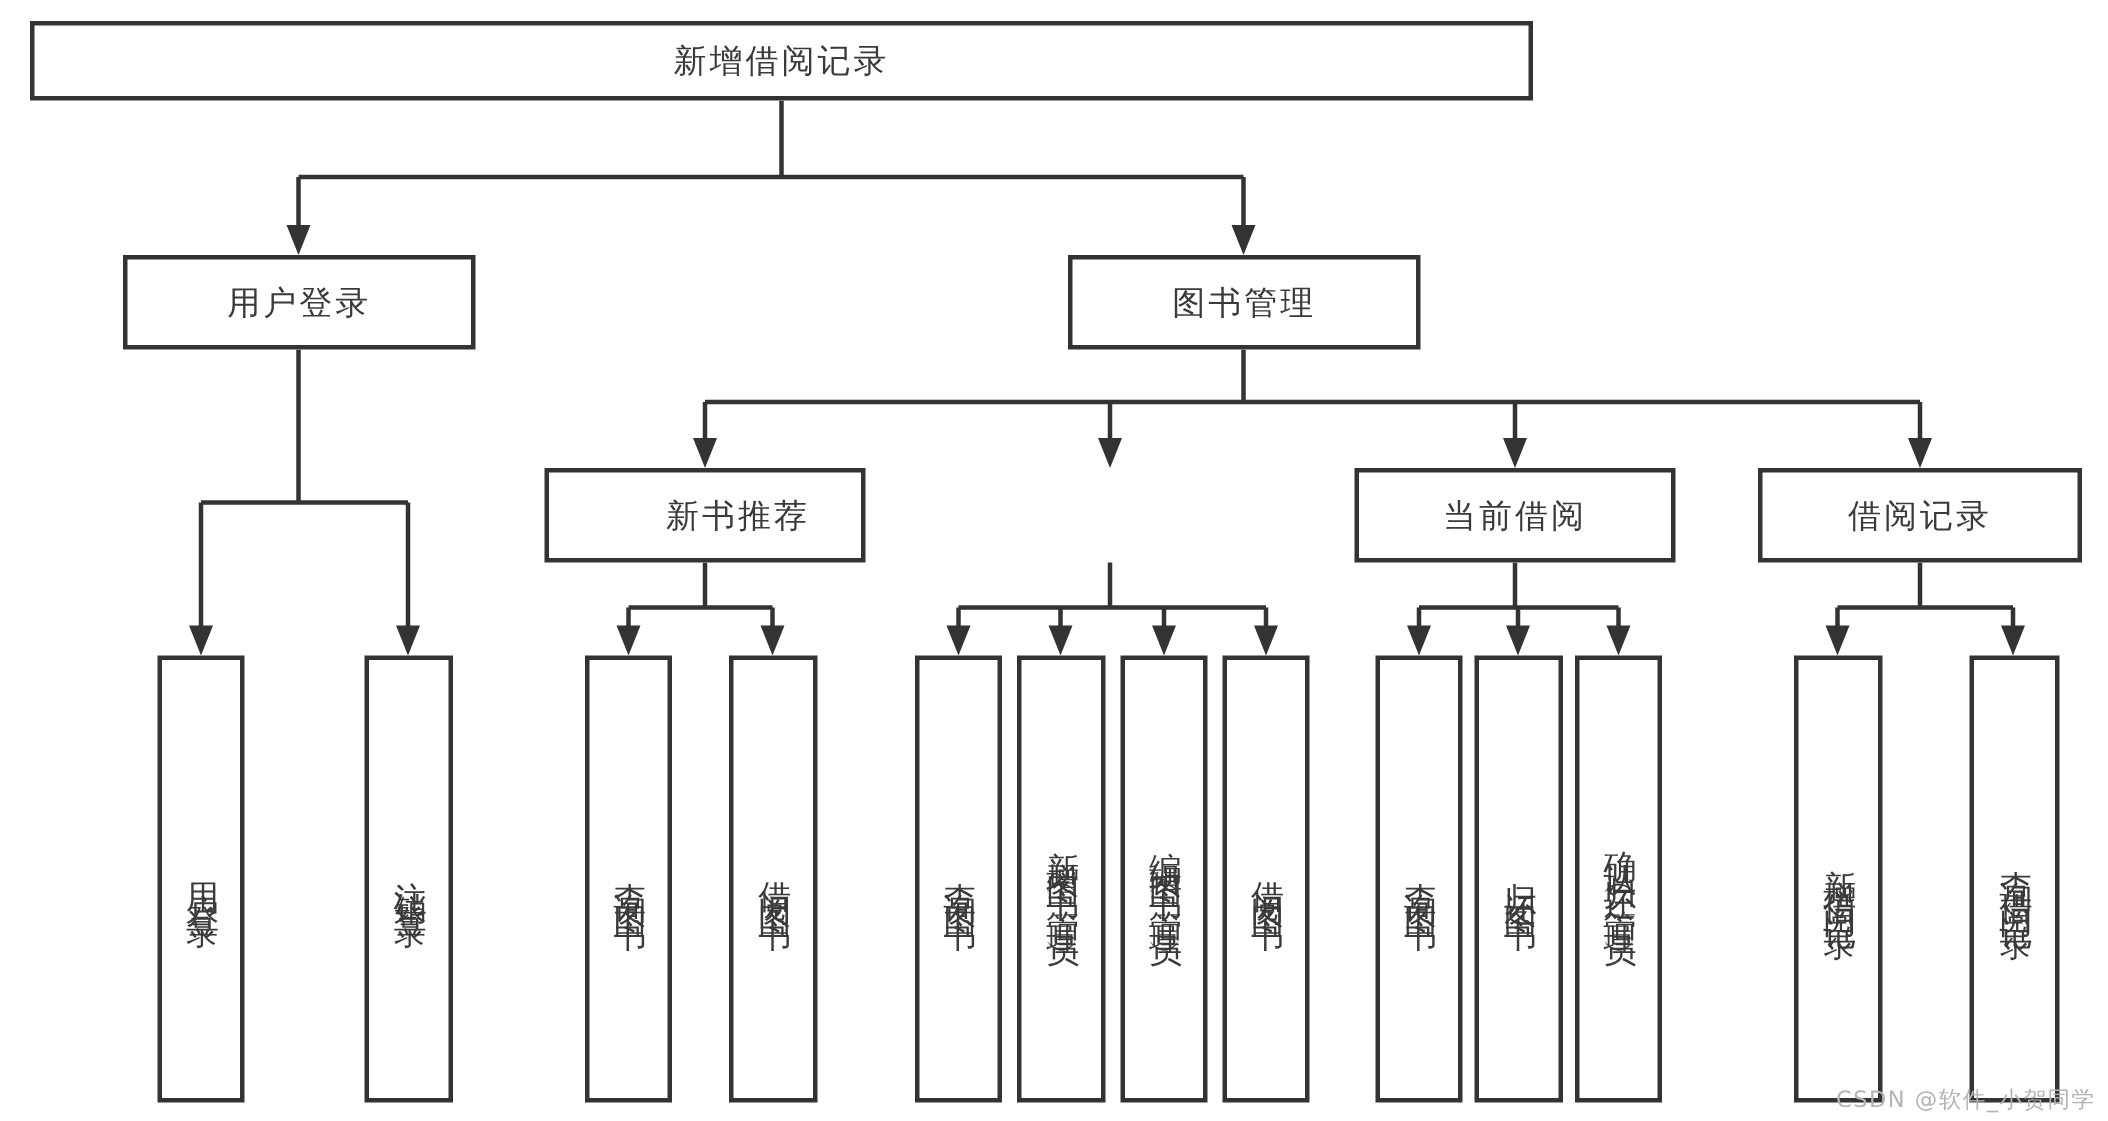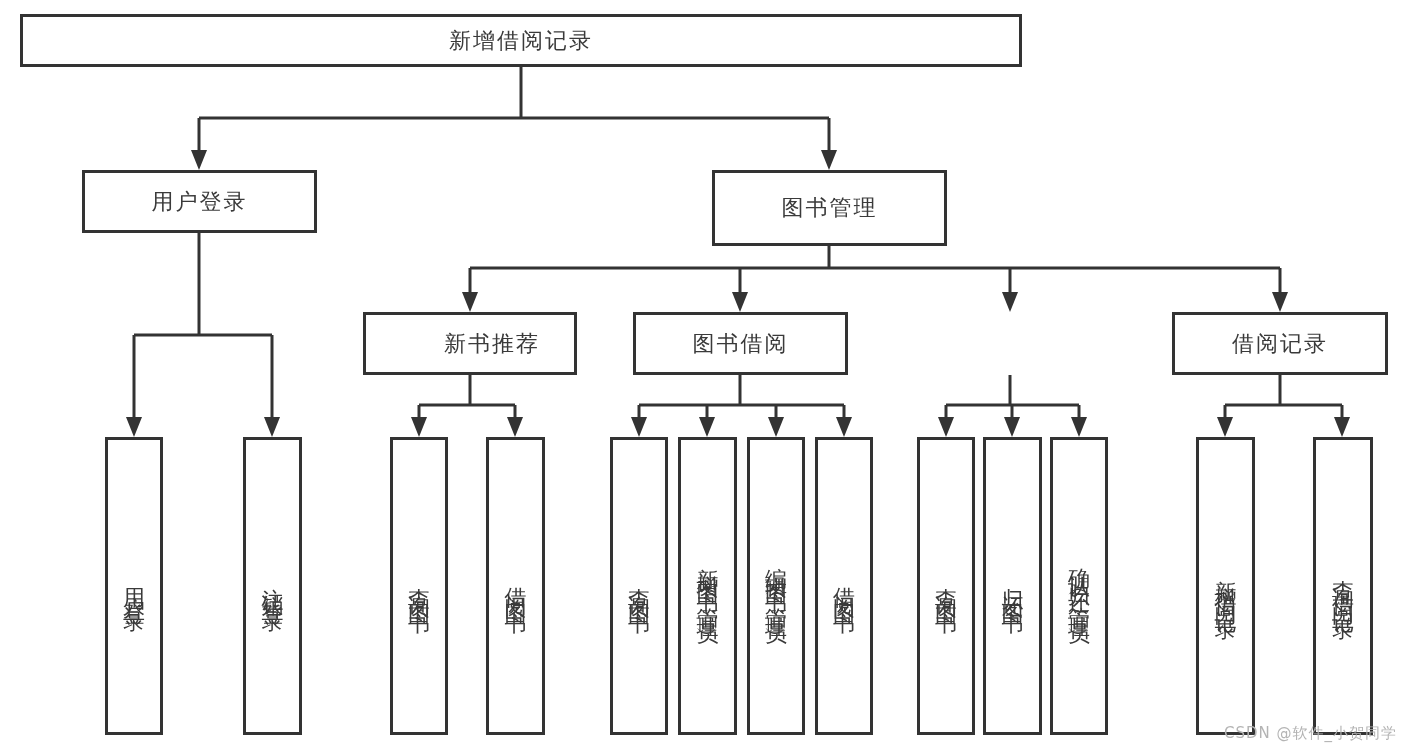--- a/index.html
+++ b/index.html
@@ -91,24 +91,24 @@
       <polygon points="1004,417 1020,417 1012,437"></polygon>
       <polygon points="1071,417 1087,417 1079,437"></polygon>
       <polygon points="1217,417 1233,417 1225,437"></polygon>
       <polygon points="1334,417 1350,417 1342,437"></polygon>
     </g>
   </svg>
 
   <div class="box hbox root-box" style="left:20px;top:14px;width:1002px;height:53px;">新增借阅记录</div>
 
   <div class="box hbox" style="left:82px;top:170px;width:235px;height:63px;">用户登录</div>
-  <div class="box hbox" style="left:712px;top:170px;width:235px;height:76px;">图书管理</div>
+  <div class="box hbox" style="left:712px;top:170px;width:235px;height:63px;">图书管理</div>
 
   <div class="box hbox" style="left:363px;top:312px;width:214px;height:63px;padding-left:44px;">新书推荐</div>
-  <div class="box hbox" style="left:633px;top:312px;width:215px;height:63px;">图书借阅</div>
+  <div class="box hbox" style="left:903px;top:312px;width:214px;height:63px;">当前借阅</div>
   <div class="box hbox" style="left:1172px;top:312px;width:216px;height:63px;">借阅记录</div>
 
   <div class="box vbox" style="left:105px;top:437px;width:58px;height:298px;">用户登录</div>
   <div class="box vbox" style="left:243px;top:437px;width:59px;height:298px;">注销登录</div>
 
   <div class="box vbox" style="left:390px;top:437px;width:58px;height:298px;">查询图书</div>
   <div class="box vbox" style="left:486px;top:437px;width:59px;height:298px;">借阅图书</div>
 
   <div class="box vbox" style="left:610px;top:437px;width:58px;height:298px;">查询图书</div>
   <div class="box vbox" style="left:678px;top:437px;width:59px;height:298px;">新增图书（管理员）</div>

